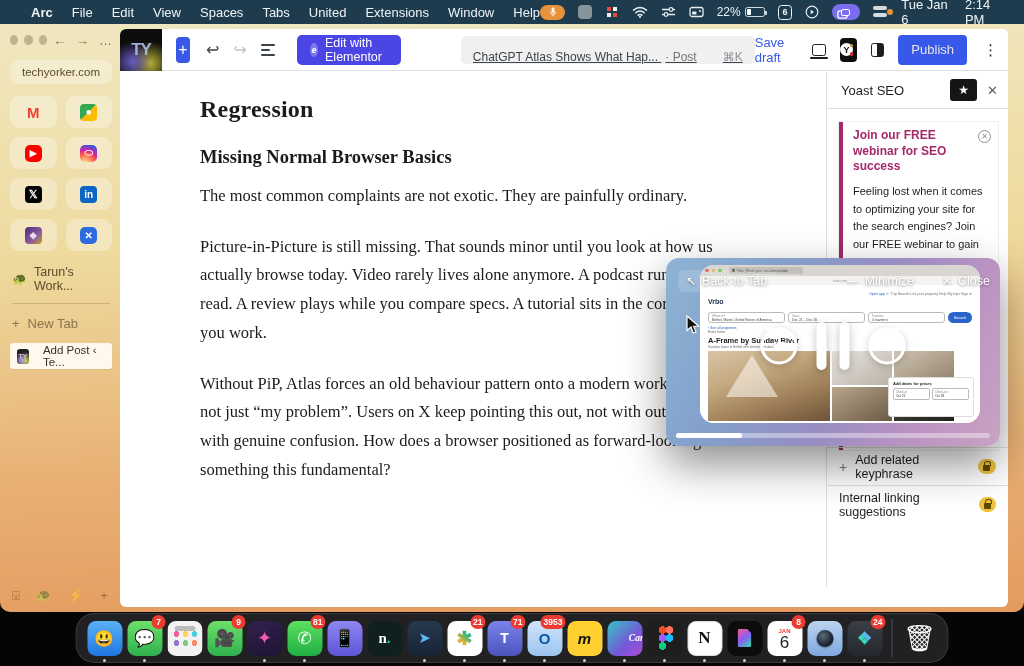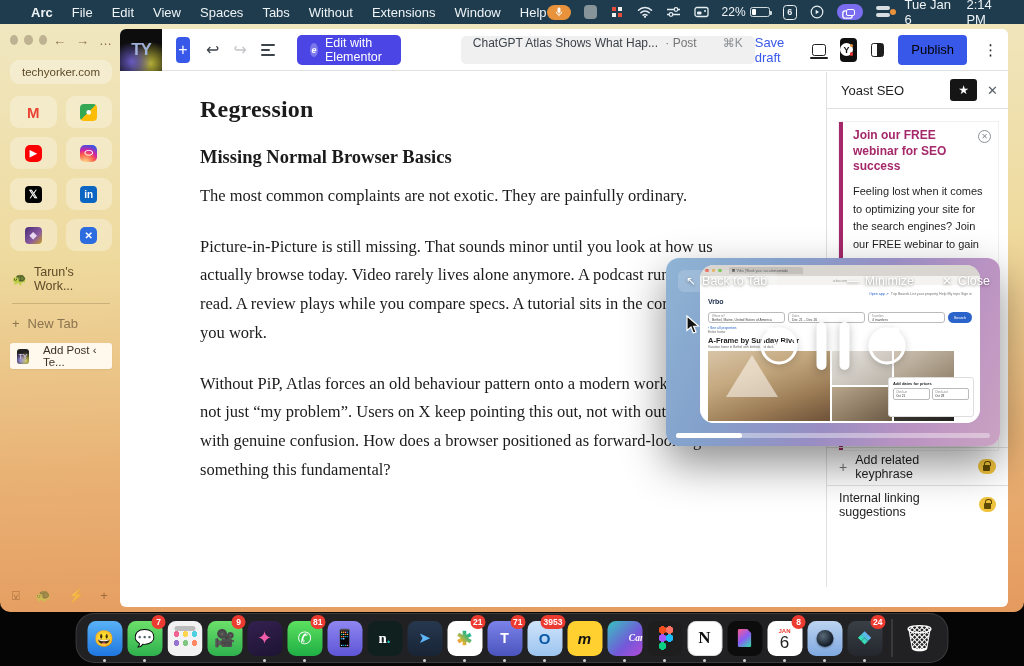--- a/index.html
+++ b/index.html
@@ -76,35 +76,35 @@
   .tylogo { width:42px; height:42px; background:#0d0d0d; color:#9fb0d8; display:flex; align-items:center; justify-content:center; font-weight:bold; font-size:17px; letter-spacing:-1px; flex:0 0 auto;
     background:radial-gradient(circle at 28% 78%, rgba(110,95,210,0.9) 0%, rgba(13,13,13,0) 45%), radial-gradient(circle at 72% 82%, rgba(201,194,58,0.9) 0%, rgba(13,13,13,0) 48%), #0d0d0d; }
   .addbtn { width:26px; height:26px; background:#3858e9; color:#fff; border-radius:4px; font-size:16px; display:flex; align-items:center; justify-content:center; margin-left:14px; }
   .undoredo { display:flex; gap:14px; margin-left:16px; font-size:16px; color:#3c434a; }
   .redo { color:#c3c4c7; }
   .outlineicon { margin-left:14px; display:flex; flex-direction:column; gap:3px; }
   .outlineicon i { display:block; height:2px; background:#3c434a; border-radius:1px; }
   .outlineicon i:nth-child(1){ width:14px; } .outlineicon i:nth-child(2){ width:9px; } .outlineicon i:nth-child(3){ width:14px; }
   .elembtn { margin-left:22px; height:30px; background:#4a45e4; color:#fff; border-radius:5px; display:flex; align-items:center; gap:7px; padding:0 13px; font-size:12.5px; }
   .elembtn .ecirc { width:14px; height:14px; border-radius:50%; background:rgba(255,255,255,0.28); display:flex; align-items:center; justify-content:center; font-size:9px; font-style:italic; font-weight:bold; }
-  .titlepill { margin-left:60px; width:318px; height:28px; background:#f0f0f1; border-radius:5px; display:flex; align-items:flex-start; padding:0 12px; font-size:12px; color:#3c434a; }
+  .titlepill { margin-left:60px; width:318px; height:28px; background:#f0f0f1; border-radius:5px; display:flex; align-items:flex-end; padding:0 12px; font-size:12px; color:#3c434a;text-decoration:underline; }
   .titlepill .tmain { flex:1; text-align:center; white-space:nowrap; overflow:hidden; }
   .titlepill .ttype { color:#757575; margin-left:4px; }
   .titlepill .tkbd { color:#8c8f94; margin-left:26px; font-size:12px; }
   .wpright { margin-left:auto; display:flex; align-items:center; gap:14px; }
   .savedraft { color:#3858e9; font-size:13px; }
   .lapicon { width:17px; height:12px; border:1.6px solid #1e1e1e; border-radius:2.5px; position:relative; }
   .lapicon::after { content:""; position:absolute; left:-3px; right:-3px; bottom:-4px; height:2px; background:#1e1e1e; border-radius:1px; }
   .yoasticon { width:24px; height:24px; background:#0f0f0f; border-radius:4px; position:relative; display:flex; align-items:center; justify-content:center; }
   .yoasticon .yc { width:13px; height:13px; border-radius:50%; background:#fff; color:#0f0f0f; font-size:9px; font-weight:bold; display:flex; align-items:center; justify-content:center; margin-right:4px; }
   .yoasticon::before { content:""; position:absolute; right:4px; top:6px; width:3.5px; height:3.5px; border-radius:50%; background:#e8923c; }
   .yoasticon::after { content:""; position:absolute; right:4px; bottom:6px; width:3.5px; height:3.5px; border-radius:50%; background:#dc3232; }
   .panelicon { width:17px; height:14px; border:1.6px solid #1e1e1e; border-radius:2.5px; position:relative; }
   .panelicon::after { content:""; position:absolute; right:0; top:0; bottom:0; width:6px; background:#1e1e1e; }
-  .publishbtn { height:30px; background:#3858e9; color:#000000; border-radius:4px; padding:0 13px; font-size:13px; display:flex; align-items:center; }
+  .publishbtn { height:30px; background:#3858e9; color:#e5e5e5; border-radius:4px; padding:0 13px; font-size:13px; display:flex; align-items:center; }
   .kebab { color:#1e1e1e; font-size:15px; letter-spacing:0; margin-left:2px; }
 
   
   .editorbody { position:absolute; top:43px; left:0; right:182px; bottom:20px; background:#fff; overflow:hidden; }
   .post { padding:24px 0 0 80px; width:628px; font-family:"Liberation Serif", serif; color:#1b1b1b; }
   .post h2 { font-size:24px; margin-bottom:24px; letter-spacing:0.2px; }
   .post h3 { font-size:18.5px; margin:10px 0 14px; }
   .post p { font-size:16.5px; line-height:1.74; margin-bottom:22px; max-width:548px; }
 
   
@@ -238,21 +238,21 @@
 
   <div class="menubar">
     <div class="mleft">
       <span class="apple"></span>
       <span class="appname">Arc</span>
       <span>File</span>
       <span>Edit</span>
       <span>View</span>
       <span>Spaces</span>
       <span>Tabs</span>
-      <span>Without</span>
+      <span>United</span>
       <span>Extensions</span>
       <span>Window</span>
       <span>Help</span>
     </div>
     <div class="mright">
       <span class="micpill">
           <svg viewBox="0 0 8 11">
             <rect x="2.4" y="0.5" width="3.2" height="6" rx="1.6" fill="#fff"></rect>
             <path d="M1 5.2 a3 3 0 0 0 6 0 M4 8.2 v2" stroke="#fff" stroke-width="1" fill="none"></path>
           </svg>

